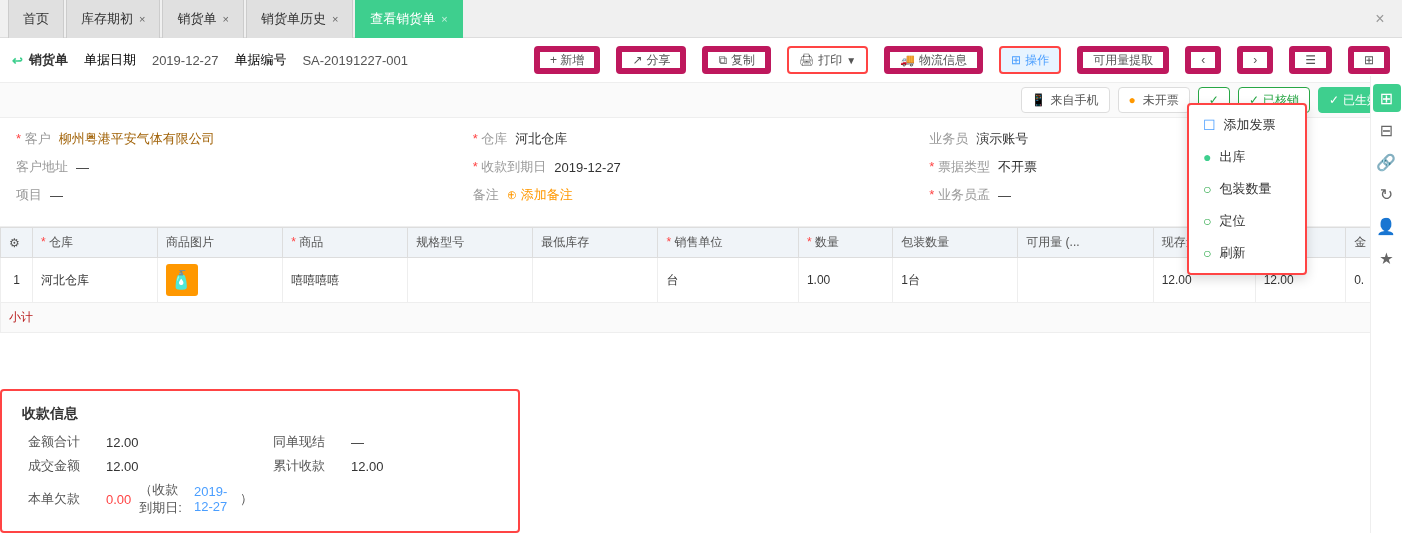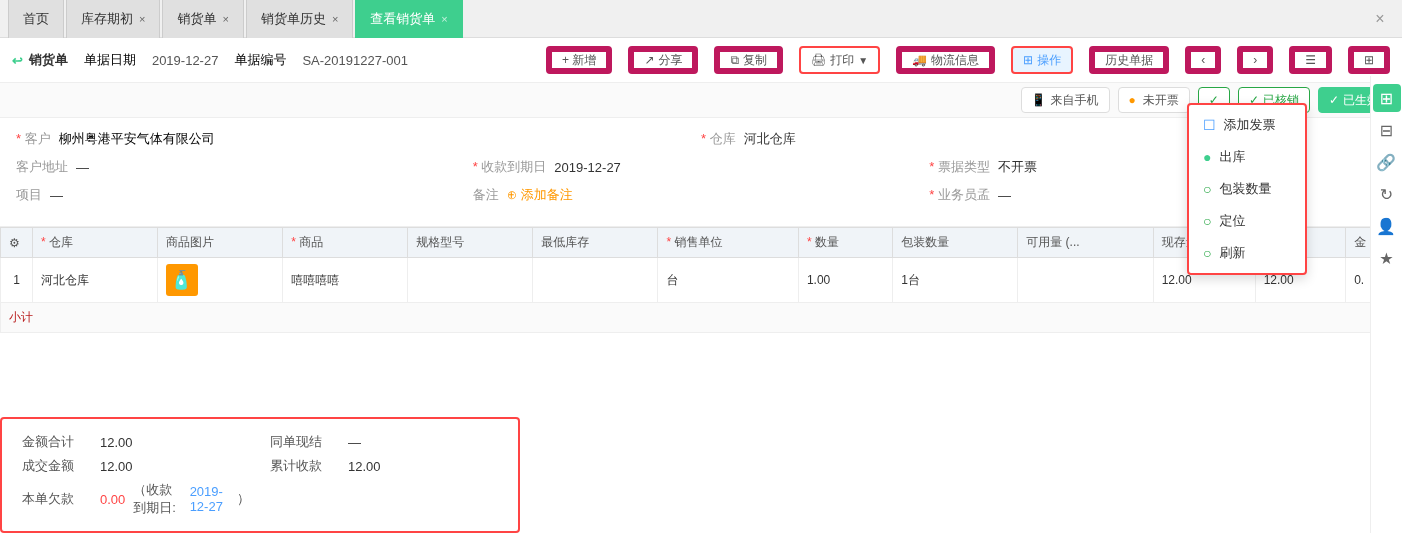--- a/index.html
+++ b/index.html
@@ -53,21 +53,21 @@
     .t2-btn.green-tick { color: #28a745; border-color: #28a745; }
     .t2-btn.green-solid3 { background: #28a745; color: #fff; border-color: #28a745; }
 
     
     .form-area { padding: 12px 16px; background: #fff; }
     .form-row { display: flex; align-items: center; margin-bottom: 10px; }
     .field-group { display: flex; align-items: center; gap: 8px; flex: 1; }
     .field-label { color: #999; font-size: 13px; white-space: nowrap; }
     .field-label.required::before { content: '* '; color: #ff4444; }
     .field-value { color: #333; font-size: 13px; }
-    .field-value.link { color: #000000; cursor: pointer; }
+    .field-value.link { color: #a16207; cursor: pointer; }
     .add-note { color: #ff9800; cursor: pointer; font-size: 13px; }
     .add-note::before { content: '⊕ '; }
 
     
     .table-wrapper { overflow-x: auto; border-top: 1px solid #eee; }
     .data-table { width: 100%; border-collapse: collapse; font-size: 12px; }
     .data-table th {
       background: #f0f4f8; border: 1px solid #ddd; padding: 6px 8px; text-align: left;
       white-space: nowrap; font-weight: normal; color: #555;
     }
@@ -78,21 +78,21 @@
     .settings-col { width: 32px; text-align: center; color: #666; }
     .product-img { width: 32px; height: 32px; background: #ff9800; border-radius: 3px; display: flex; align-items: center; justify-content: center; }
 
     
     .summary-box {
       position: absolute; bottom: 0; left: 0; width: 520px;
       border: 2px solid #ff4444; background: #fff; padding: 14px 20px;
       border-radius: 4px; z-index: 5;
     }
     .summary-title { font-weight: bold; font-size: 14px; margin-bottom: 10px; }
-    .summary-grid { display: grid; grid-template-columns: 1fr 1fr; gap: 6px 20px; }
+    .summary-grid { display: grid; grid-template-columns: 1fr 1fr; gap: 6px 20px; margin-left: 6px; }
     .summary-row { display: flex; align-items: center; gap: 8px; font-size: 13px; }
     .summary-row .s-label { color: #555; min-width: 70px; }
     .summary-row .s-value { color: #333; }
     .summary-row .s-value.red { color: #ff4444; }
 
     
     .dropdown-menu {
       position: absolute; top: 65px; right: 95px; background: #fff;
       border: 1px solid #ddd; border-radius: 4px; box-shadow: 0 4px 12px rgba(0,0,0,0.15);
       z-index: 100; min-width: 120px; padding: 4px 0;
@@ -182,21 +182,21 @@
     </button>
     <button class="toolbar-btn">
       <span>🚚</span>
       <span>物流信息</span>
     </button>
     <button class="toolbar-btn active-op op-highlight" style="background:#e8f4ff; border-color:#4a9eff; color:#4a9eff;">
       <span>⊞</span>
       <span>操作</span>
     </button>
     <button class="toolbar-btn">
-      <span>历史单据</span>
+      <span>可用量提取</span>
     </button>
     <button class="toolbar-btn">‹</button>
     <button class="toolbar-btn">›</button>
     <button class="toolbar-btn">☰</button>
     <button class="toolbar-btn">⊞</button>
   </div>
 
   <div class="toolbar2">
     <button class="t2-btn">
       <span>📱</span>
@@ -220,20 +220,24 @@
 
   <div class="form-area">
     <div class="form-row">
       <div class="field-group">
         <span class="field-label required">客户</span>
         <span class="field-value link">柳州粤港平安气体有限公司</span>
       </div>
       <div class="field-group">
         <span class="field-label required">仓库</span>
         <span class="field-value">河北仓库</span>
+      </div>
+      <div class="field-group">
+        <span class="field-label">业务员</span>
+        <span class="field-value">演示账号</span>
       </div>
     </div>
     <div class="form-row">
       <div class="field-group">
         <span class="field-label">客户地址</span>
         <span class="field-value">—</span>
       </div>
       <div class="field-group">
         <span class="field-label required">收款到期日</span>
         <span class="field-value">2019-12-27</span>
@@ -301,20 +305,21 @@
           <td>0.</td>
         </tr>
         <tr class="subtotal">
           <td colspan="13" style="padding-left:8px;">小计</td>
         </tr>
       </tbody>
     </table>
   </div>
 
   <div class="summary-box">
+    <div class="summary-title">收款信息</div>
     <div class="summary-grid">
       <div class="summary-row">
         <span class="s-label">金额合计</span>
         <span class="s-value">12.00</span>
       </div>
       <div class="summary-row">
         <span class="s-label">同单现结</span>
         <span class="s-value">—</span>
       </div>
       <div class="summary-row">

